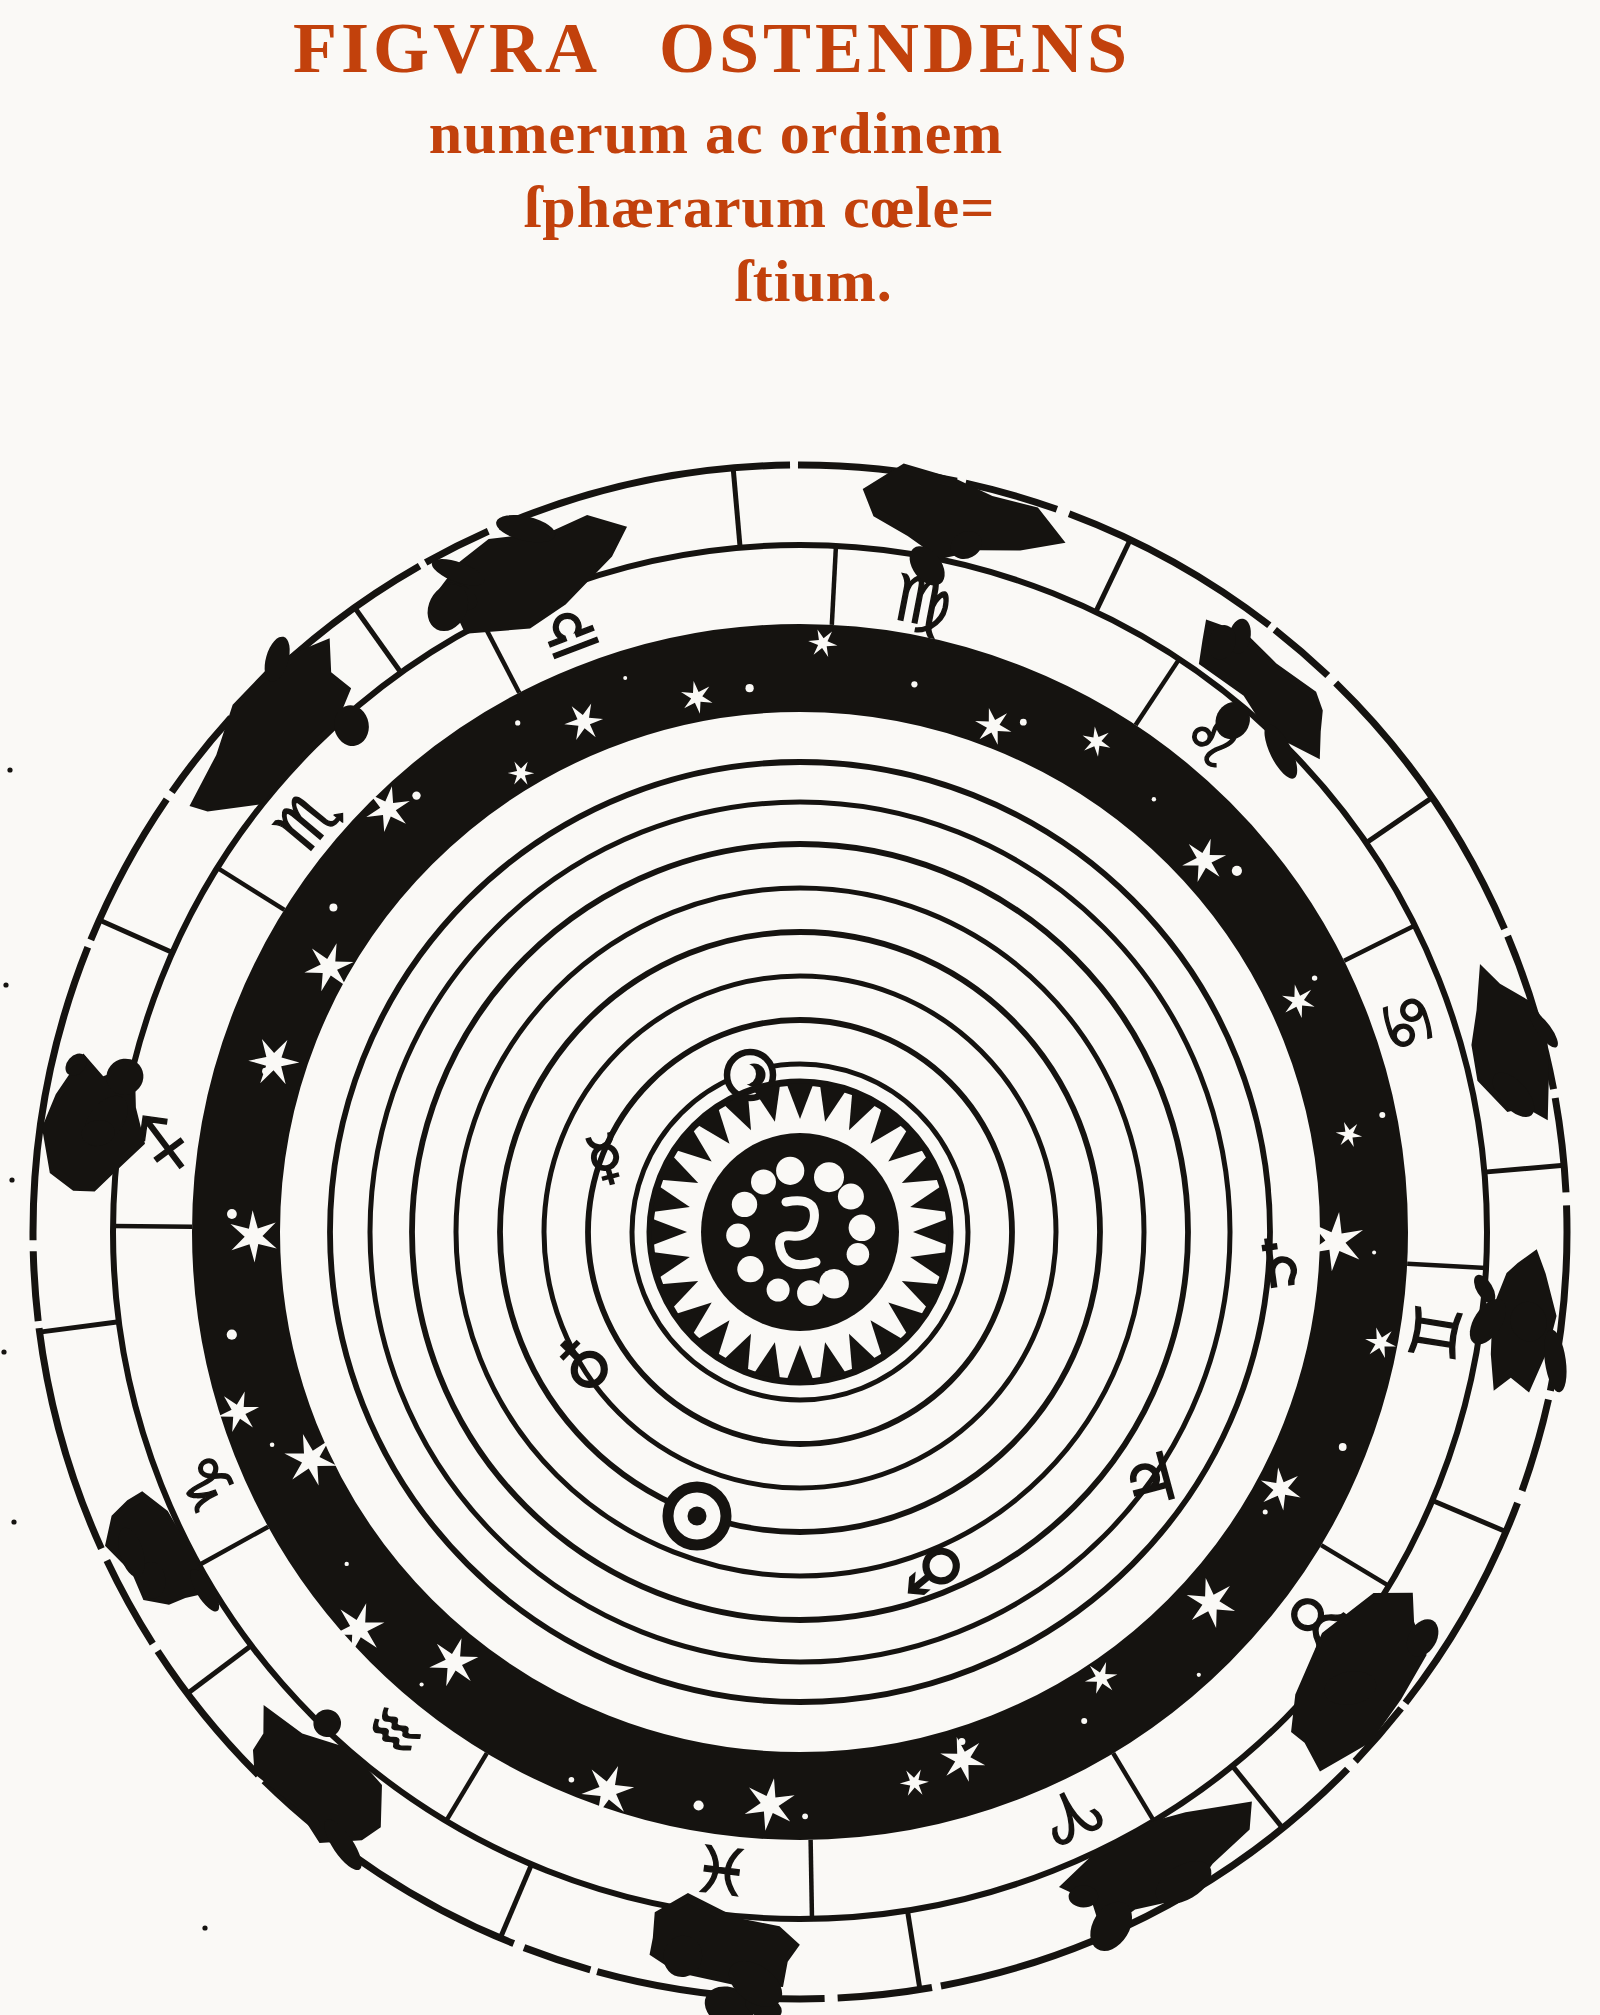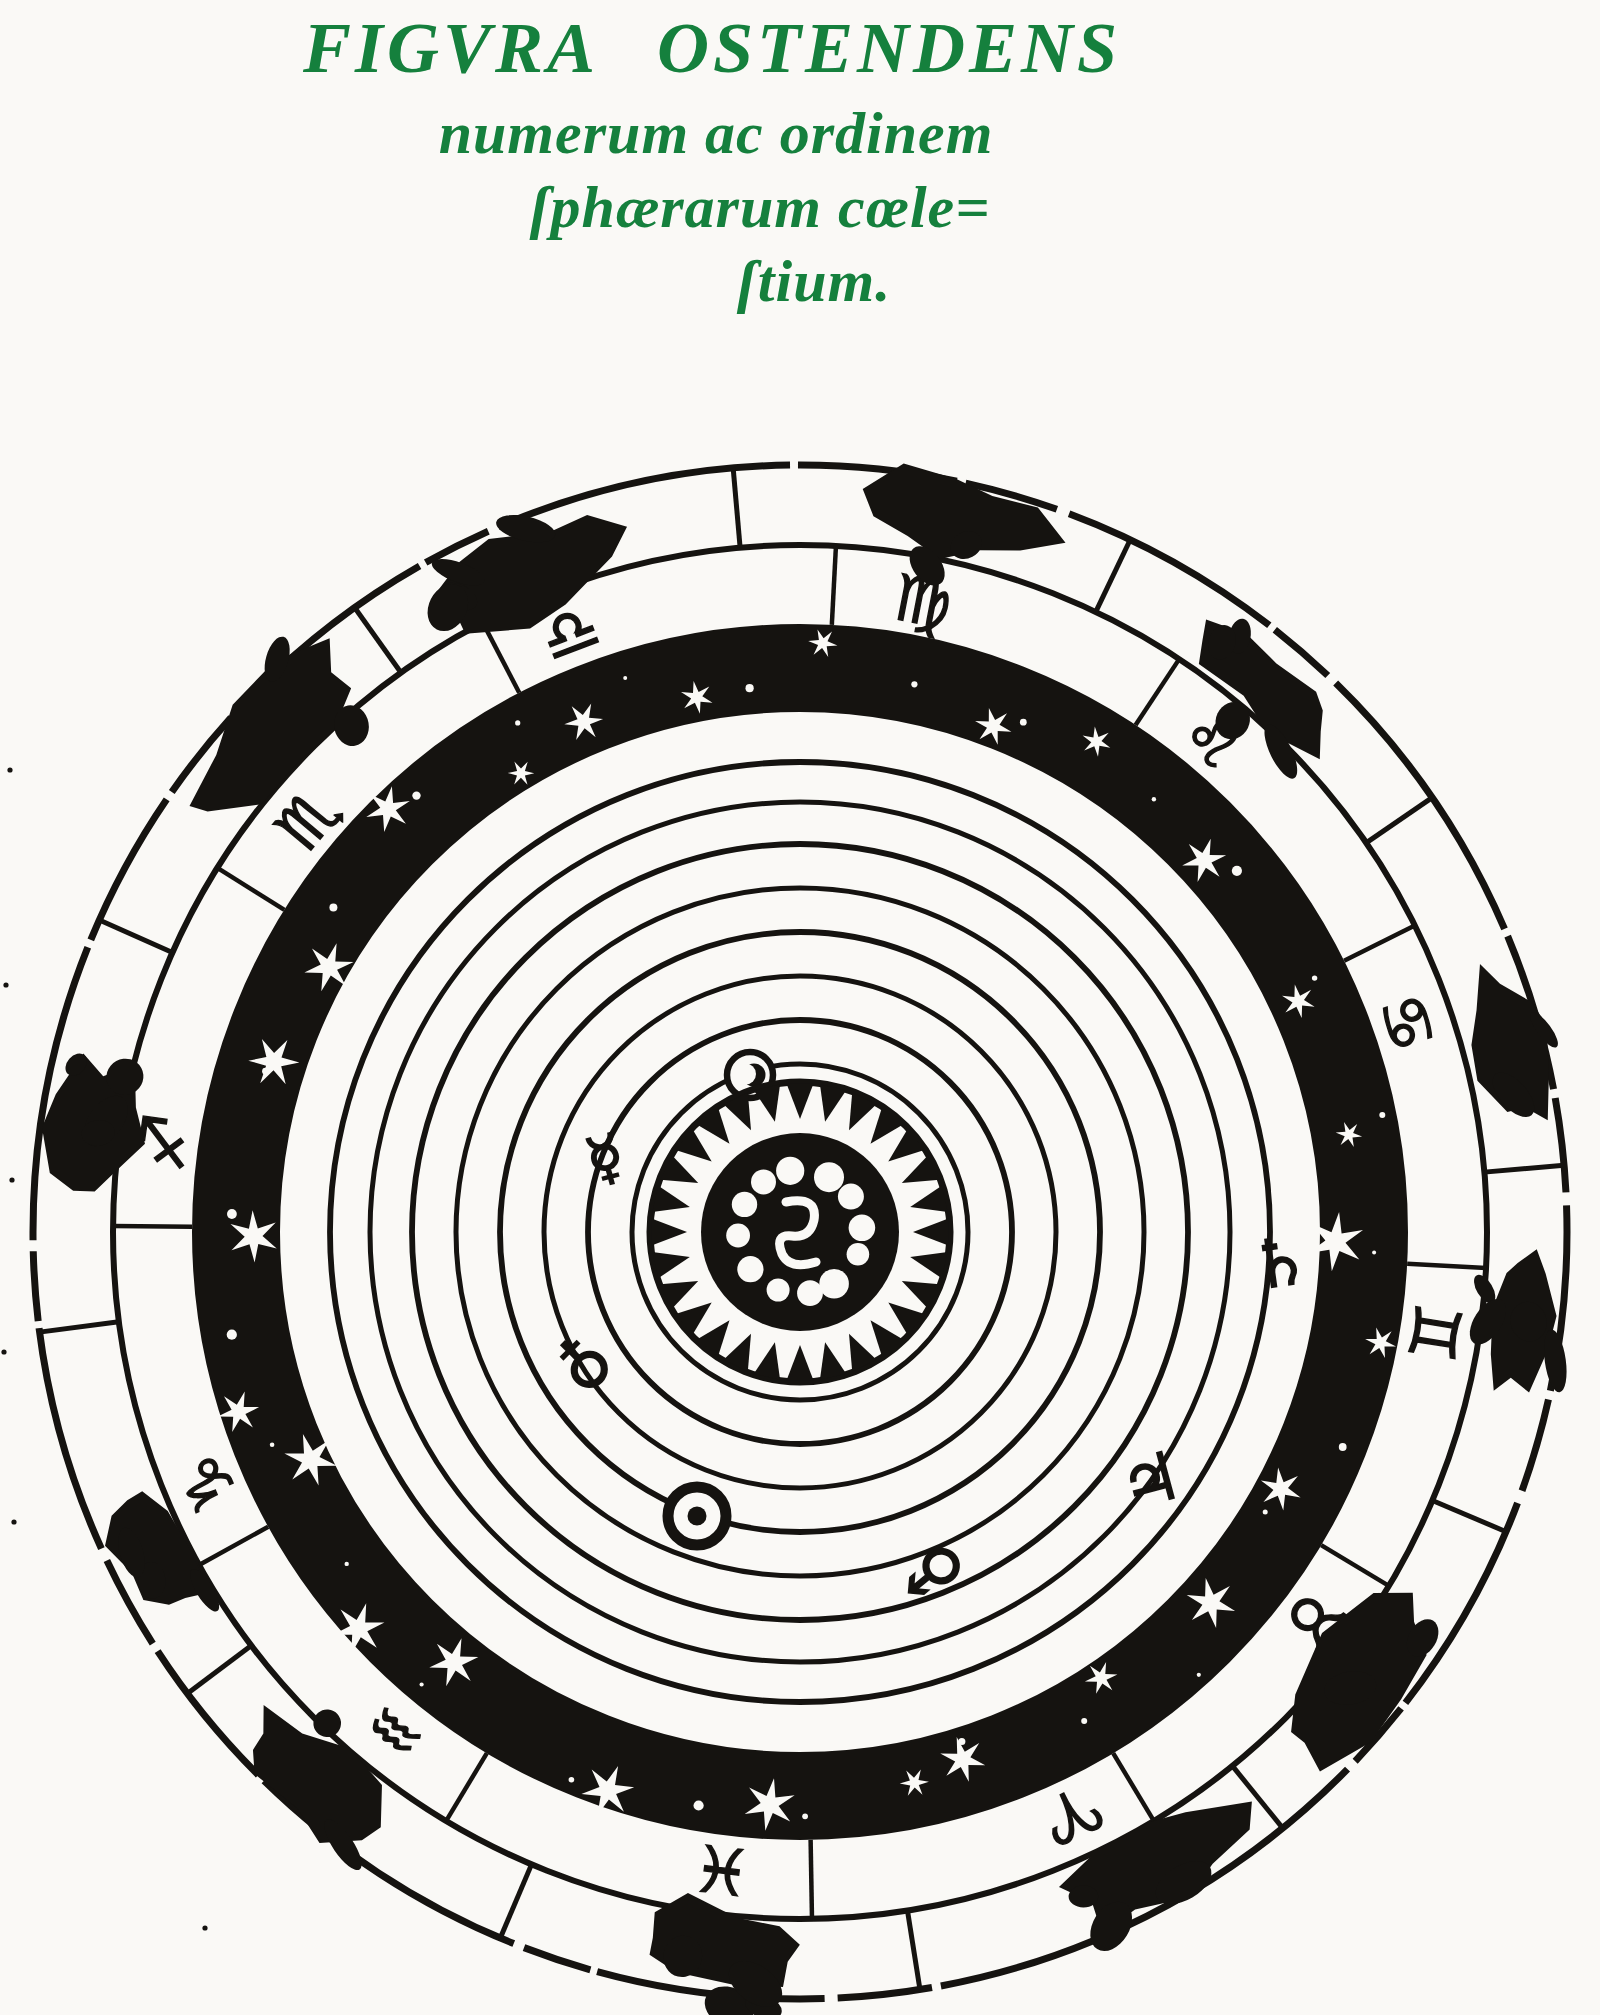--- a/index.html
+++ b/index.html
@@ -1,19 +1,19 @@
 <!DOCTYPE html>
 <html><head>
 <meta charset="utf-8">
 <style>
   html,body{margin:0;padding:0;background:#e8e6e2;}
   .page{
     position:relative;width:1600px;height:2015px;margin:0 auto;
     background:#faf9f6;overflow:hidden;
-    font-family:"Liberation Serif", serif;color:#15803d;font-style:italic;
+    font-family:"Liberation Serif", serif;color:#c2410c;
   }
   .title-block{position:absolute;top:0;left:0;width:100%;text-align:center;z-index:2;}
   .t{white-space:nowrap;}
   .t1{font-size:72px;font-weight:700;letter-spacing:4px;word-spacing:40px;line-height:96px;transform:translateX(-88px);}
   .t2{font-size:60px;font-weight:700;letter-spacing:1px;line-height:74px;transform:translateX(-84px);}
   .t3{font-size:60px;font-weight:700;letter-spacing:1px;line-height:74px;transform:translateX(-40px);}
   .t4{font-size:60px;font-weight:700;letter-spacing:1px;line-height:74px;transform:translateX(14px);}
   #cosmos{position:absolute;left:0;top:0;width:1600px;height:2015px;z-index:1;}
 </style>
 </head>

